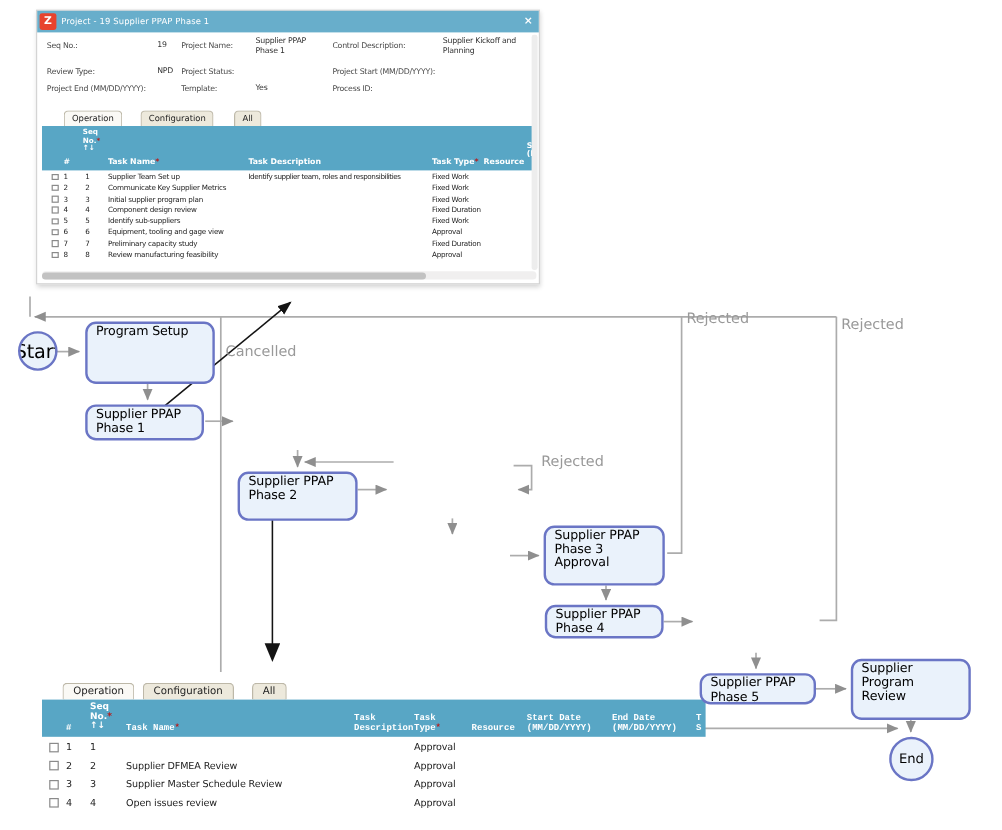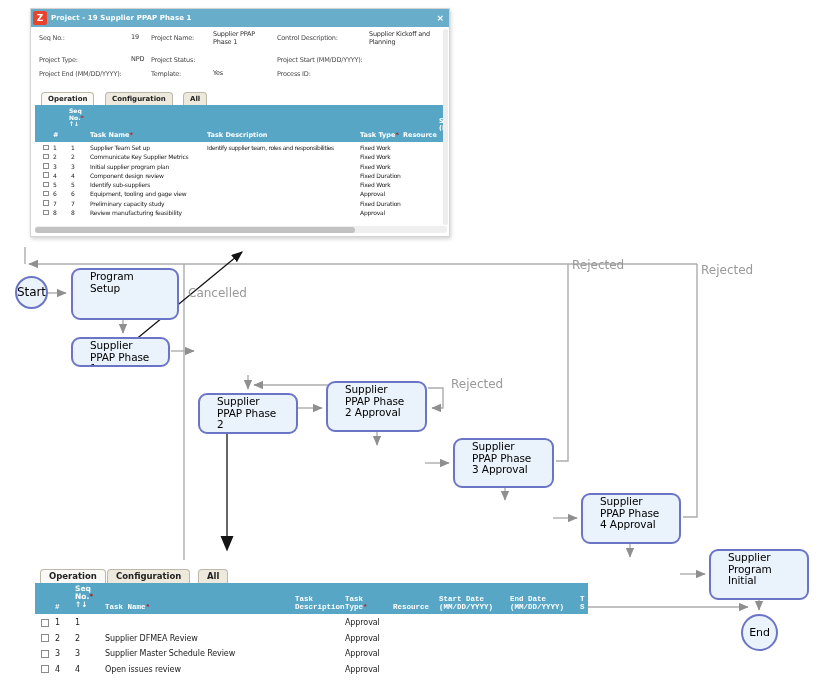--- a/index.html
+++ b/index.html
@@ -9,39 +9,39 @@
   }
   *{margin:0;padding:0;box-sizing:border-box;}
   html,body{width:835px;height:692px;background:#fff;overflow:hidden;
     font-family:"DejaVu Sans","Liberation Sans",sans-serif;color:#333;}
   #stage{position:relative;width:835px;height:692px;}
 
   
   #connectors{position:absolute;left:0;top:0;z-index:1;}
   .node{position:absolute;z-index:6;background:var(--node_fill);border:2px solid var(--node_border);
     border-radius:9px;font-size:10.5px;letter-spacing:-0.1px;line-height:11.5px;color:#000;
-    padding:1px 17px;overflow:hidden;}
+    padding:1px 7px;overflow:hidden;}
   .circle{border-radius:50%;display:flex;align-items:center;justify-content:center;
-    font-size:12px;padding:0;}
+    font-size:16px;padding:0;}
   .elabel{position:absolute;z-index:3;font-size:12px;color:var(--edge_label);white-space:nowrap;}
 
   
   #dialog{position:absolute;left:30px;top:8px;width:420px;height:229px;background:#fff;
     border:1px solid #d4d4d4;box-shadow:1px 2px 4px rgba(0,0,0,.18);z-index:10;}
   #dlg-titlebar{position:absolute;left:0;top:0;width:100%;height:18px;background:var(--titlebar);
     display:flex;align-items:center;}
   #dlg-logo{width:14px;height:14px;margin:0 4px 0 2px;background:var(--logo);color:#fff;
     font-size:9px;font-weight:bold;display:flex;align-items:center;justify-content:center;border-radius:2px;}
-  #dlg-title{flex:1;color:#fff;font-weight:bold;font-size:7px;letter-spacing:.1px;}
+  #dlg-title{flex:1;color:#fff;font-weight:normal;font-size:7px;letter-spacing:.1px;}
   #dlg-close{color:#fff;font-size:9px;font-weight:bold;margin-right:5px;cursor:default;}
   .fl{position:absolute;font-size:6.5px;letter-spacing:-0.2px;color:#4a4a4a;white-space:nowrap;}
   .fv{position:absolute;font-size:6.5px;letter-spacing:-0.2px;color:#333;line-height:7.5px;}
-  .tab{position:absolute;height:13px;line-height:11px;padding:1px 6px;font-size:7px;font-weight:bold;
+  .tab{position:absolute;height:13px;line-height:11px;padding:1px 6px;font-size:7px;font-weight:normal;
     color:#222;background:var(--tab_bg);border:1px solid var(--tab_border);border-bottom:none;
-    border-radius:4px 4px 0 0;white-space:nowrap;}
+    border-radius:4px 4px 0 0;white-space:nowrap;margin-left:12px;}
   .tab.active{background:#FAF9F5;}
   #dlg-header{position:absolute;left:4px;top:96px;width:412px;height:37px;background:var(--header);
     color:#fff;font-size:6.5px;font-weight:bold;overflow:hidden;}
   #dlg-header .hcell{position:absolute;bottom:3px;white-space:nowrap;}
   #dlg-seqcol{position:absolute;left:34px;top:3px;font-size:6px;line-height:6.5px;}
   .hdr-req{color:#b91a1a;}
   #dlg-rows{position:absolute;left:4px;top:134px;width:412px;}
   .dr{position:relative;height:9.3px;font-size:6px;letter-spacing:-0.2px;line-height:9.3px;color:#222;}
   .dr span{position:absolute;white-space:nowrap;}
   .dr .cb{left:8px;top:1.5px;width:5.5px;height:5.5px;border:1px solid #8a8a8a;background:#fff;}
@@ -106,24 +106,24 @@
     <g stroke="#141414" stroke-width="1.3" fill="none">
       <line x1="134" y1="341" x2="242" y2="252" marker-end="url(#ab)"></line>
       <line x1="227" y1="427" x2="227" y2="549" marker-end="url(#ab2)"></line>
     </g>
   </svg>
 
   <div class="node circle" style="left:15px;top:276px;width:33px;height:33px">Start</div>
   <div class="node" style="left:71px;top:268px;width:108px;height:52px">Program Setup</div>
   <div class="node" style="left:71px;top:337px;width:99px;height:30px">Supplier PPAP Phase 1</div>
   <div class="node" style="left:198px;top:393px;width:100px;height:41px">Supplier PPAP Phase 2</div>
-  <div class="node" style="left:326px;top:381px;width:101px;height:51px">Supplier PPAP Phase 2 Approval</div>
   <div class="node" style="left:453px;top:438px;width:101px;height:50px">Supplier PPAP Phase 3 Approval</div>
-  <div class="node" style="left:581px;top:493px;width:100px;height:51px">Supplier PPAP Phase 4 Approval</div>
-  <div class="node" style="left:709px;top:549px;width:100px;height:51px">Supplier Program Initial</div>
+  <div class="node" style="left:454px;top:504px;width:99px;height:28px">Supplier PPAP Phase 4</div>
+  <div class="node" style="left:583px;top:561px;width:97px;height:26px">Supplier PPAP Phase 5</div>
+  <div class="node" style="left:709px;top:549px;width:100px;height:51px">Supplier Program Review</div>
   <div class="node circle" style="left:741px;top:614px;width:37px;height:37px;font-size:11px">End</div>
 
   <div class="elabel" style="left:188px;top:286px">Cancelled</div>
   <div class="elabel" style="left:451px;top:377px">Rejected</div>
   <div class="elabel" style="left:572px;top:258px">Rejected</div>
   <div class="elabel" style="left:701px;top:263px">Rejected</div>
 
   <div id="dialog">
     <div id="dlg-titlebar">
       <div id="dlg-logo">Z</div>
@@ -131,21 +131,21 @@
       <div id="dlg-close">×</div>
     </div>
 
     <span class="fl" style="left:8px;top:25px">Seq No.:</span>
     <span class="fv" style="left:100px;top:25px">19</span>
     <span class="fl" style="left:120px;top:25px">Project Name:</span>
     <span class="fv" style="left:182px;top:22px;width:60px">Supplier PPAP Phase 1</span>
     <span class="fl" style="left:246px;top:25px">Control Description:</span>
     <span class="fv" style="left:338px;top:22px;width:76px">Supplier Kickoff and Planning</span>
 
-    <span class="fl" style="left:8px;top:47px">Project Type:</span>
+    <span class="fl" style="left:8px;top:47px">Review Type:</span>
     <span class="fv" style="left:100px;top:47px">NPD</span>
     <span class="fl" style="left:120px;top:47px">Project Status:</span>
     <span class="fv" style="left:182px;top:47px"></span>
     <span class="fl" style="left:246px;top:47px">Project Start (MM/DD/YYYY):</span>
     <span class="fv" style="left:338px;top:47px"></span>
 
     <span class="fl" style="left:8px;top:61px">Project End (MM/DD/YYYY):</span>
     <span class="fv" style="left:100px;top:61px"></span>
     <span class="fl" style="left:120px;top:61px">Template:</span>
     <span class="fv" style="left:182px;top:61px">Yes</span>

